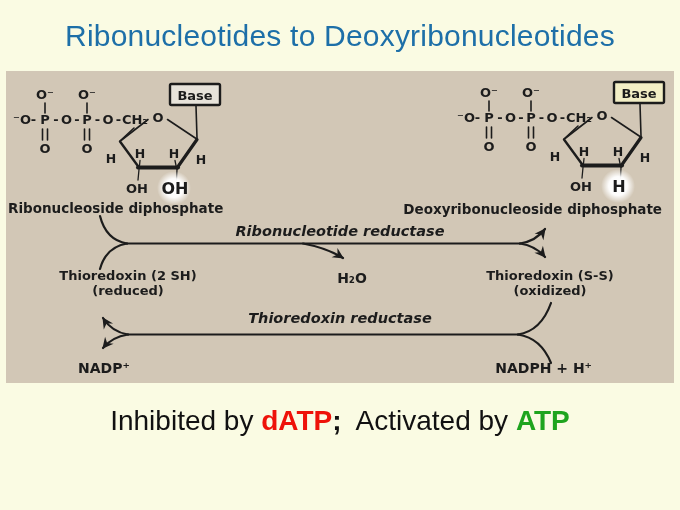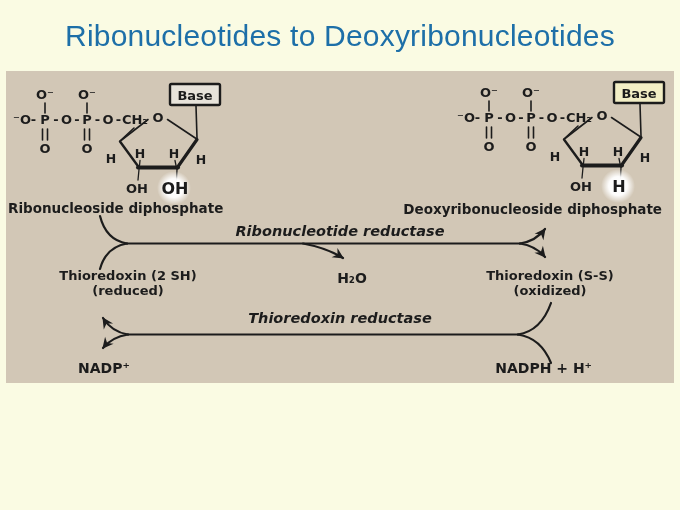--- a/index.html
+++ b/index.html
@@ -184,14 +184,15 @@
       <path class="arrow" d="M551,303 Q541,331 518,334.5"></path>
       <path class="arrow" d="M551,363 Q541,338 518,334.5"></path>
       <path class="arrow" d="M128,334.5 Q112,332 103,318" marker-end="url(#ah)"></path>
       <path class="arrow" d="M128,334.5 Q112,337 103,348" marker-end="url(#ah)"></path>
     </g>
     <text class="t enzyme" x="340" y="323" text-anchor="middle">Thioredoxin reductase</text>
     <text class="t t14" x="78" y="373" text-anchor="start">NADP⁺</text>
     <text class="t t14" x="592" y="373" text-anchor="end">NADPH + H⁺</text>
   </svg>
 
+  <div class="footer"><span>Inhibited by </span><span class="red">dATP</span><span class="sep">;</span><span>  Activated by </span><span class="green">ATP</span></div>
 
 </div>
 
 </body></html>

